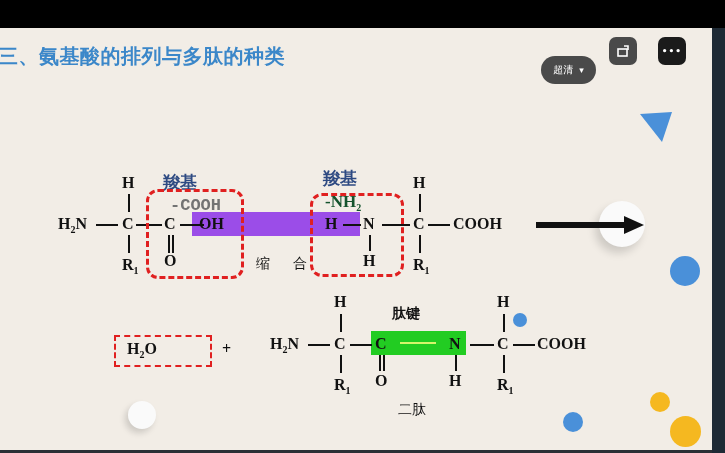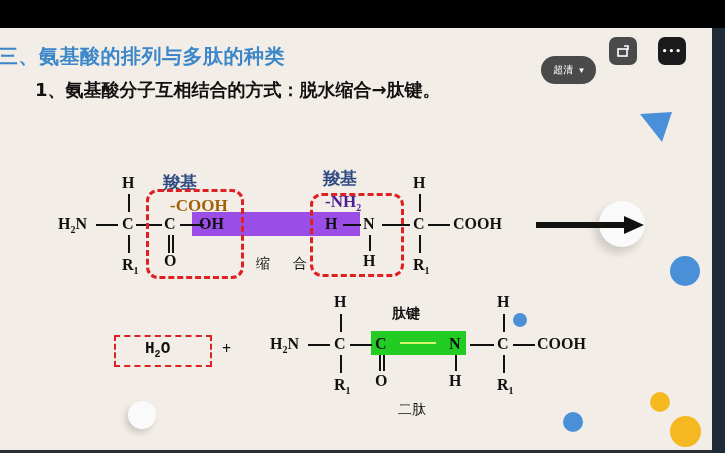--- a/index.html
+++ b/index.html
@@ -26,37 +26,36 @@
   .dash{position:absolute;border:3px dashed #e02020;border-radius:12px;}
   sub{font-size:10px;}
 </style>
 </head>
 <body>
 
 <div id="topbar"></div>
 
 <div id="slide">
   <div class="title" style="top:15px;">三、氨基酸的排列与多肽的种类</div>
-  <div class="subtitle" style="top:50px;">1、氨基酸分子互相结合的方式：脱水缩合→肽键。</div>
 
   <svg class="abs" style="left:638px;top:82px;" width="36" height="36">
       <polygon points="2,4 34,2 24,32" fill="#4a90d9"></polygon>
     </svg>
   <div class="abs" style="left:670px;top:228px;width:30px;height:30px;border-radius:50%;background:#4a90d9;"></div>
   <div class="abs" style="left:513px;top:285px;width:14px;height:14px;border-radius:50%;background:#4a90d9;"></div>
   <div class="abs" style="left:563px;top:384px;width:20px;height:20px;border-radius:50%;background:#4a90d9;"></div>
   <div class="abs" style="left:650px;top:364px;width:20px;height:20px;border-radius:50%;background:#f5b820;"></div>
   <div class="abs" style="left:670px;top:388px;width:31px;height:31px;border-radius:50%;background:#f5b820;"></div>
   <div class="abs" style="left:128px;top:373px;width:28px;height:28px;border-radius:50%;background:#fafafa;box-shadow:-3px 4px 6px rgba(0,0,0,0.15);"></div>
   <div class="abs" style="left:599px;top:173px;width:46px;height:46px;border-radius:50%;background:#fafafa;box-shadow:-4px 6px 8px rgba(0,0,0,0.15);"></div>
 
   <div class="abs lab" style="left:163px;top:110px;">羧基</div>
-  <div class="abs serif lab" style="left:170px;top:135px;color:#a16207;">-COOH</div>
+  <div class="abs serif lab" style="left:170px;top:135px;color:#737373;font-family:Liberation Mono, monospace;">-COOH</div>
   <div class="abs lab" style="left:323px;top:106px;">羧基</div>
-  <div class="abs serif lab" style="left:325px;top:131px;color:#4c1d95;"><span>-NH</span><sub>2</sub></div>
+  <div class="abs serif lab" style="left:325px;top:131px;color:#14532d;"><span>-NH</span><sub>2</sub></div>
 
   <div class="abs" style="left:192px;top:184px;width:168px;height:24px;background:#9b4de8;"></div>
 
   <div class="abs serif chem" style="left:58px;top:187px;"><span>H</span><sub>2</sub><span>N</span></div>
   <div class="bond" style="left:96px;top:196px;width:22px;height:2px;"></div>
   <div class="abs serif chem" style="left:122px;top:187px;">C</div>
   <div class="abs serif chem" style="left:122px;top:146px;">H</div>
   <div class="bond" style="left:128px;top:166px;width:2px;height:18px;"></div>
   <div class="bond" style="left:128px;top:207px;width:2px;height:18px;"></div>
   <div class="abs serif chem" style="left:122px;top:228px;"><span>R</span><sub>1</sub></div>
@@ -86,21 +85,21 @@
   <div class="abs serif chem" style="left:413px;top:228px;"><span>R</span><sub>1</sub></div>
   <div class="bond" style="left:428px;top:196px;width:22px;height:2px;"></div>
   <div class="abs serif chem" style="left:453px;top:187px;">COOH</div>
 
   <div class="bond" style="left:536px;top:194px;width:92px;height:6px;"></div>
   <svg class="abs" style="left:624px;top:188px;" width="20" height="18">
       <polygon points="0,0 20,9 0,18" fill="#111"></polygon>
     </svg>
 
   <div class="abs" style="left:114px;top:307px;width:94px;height:28px;border:2px dashed #e02020;"></div>
-  <div class="abs serif chem" style="left:145px;top:312px;font-family:Liberation Mono, monospace;"><span>H</span><sub>2</sub><span>O</span></div>
+  <div class="abs serif chem" style="left:127px;top:312px;"><span>H</span><sub>2</sub><span>O</span></div>
   <div class="abs serif chem" style="left:222px;top:312px;">+</div>
 
   <div class="abs" style="left:371px;top:303px;width:95px;height:24px;background:#22cc22;"></div>
   <div class="bond" style="left:400px;top:314px;width:36px;height:2px;background:#d6f56b;"></div>
   <div class="abs cn" style="left:392px;top:277px;font-weight:bold;">肽键</div>
 
   <div class="abs serif chem" style="left:270px;top:307px;"><span>H</span><sub>2</sub><span>N</span></div>
   <div class="bond" style="left:308px;top:316px;width:22px;height:2px;"></div>
   <div class="abs serif chem" style="left:334px;top:307px;">C</div>
   <div class="abs serif chem" style="left:334px;top:265px;">H</div>

